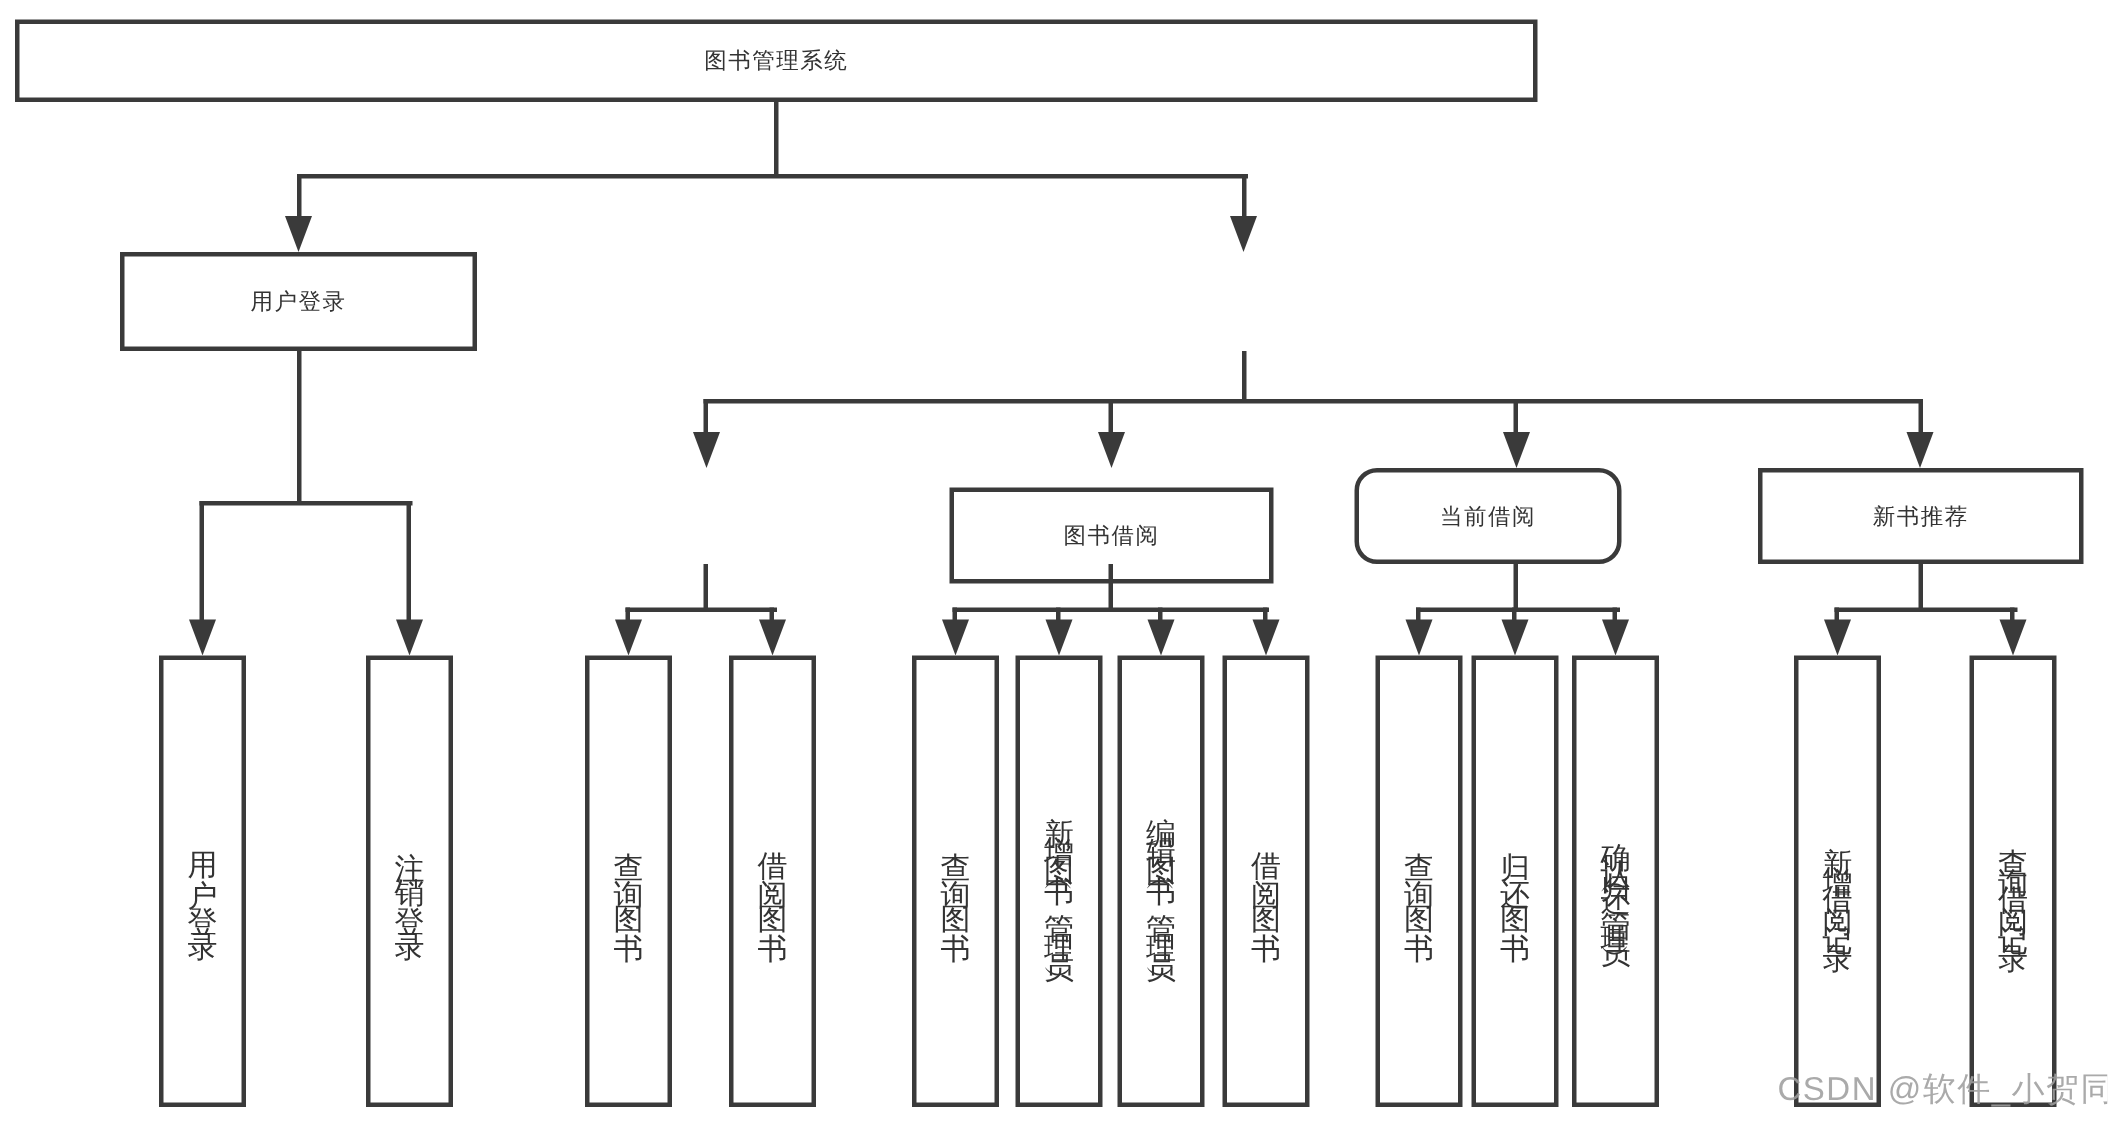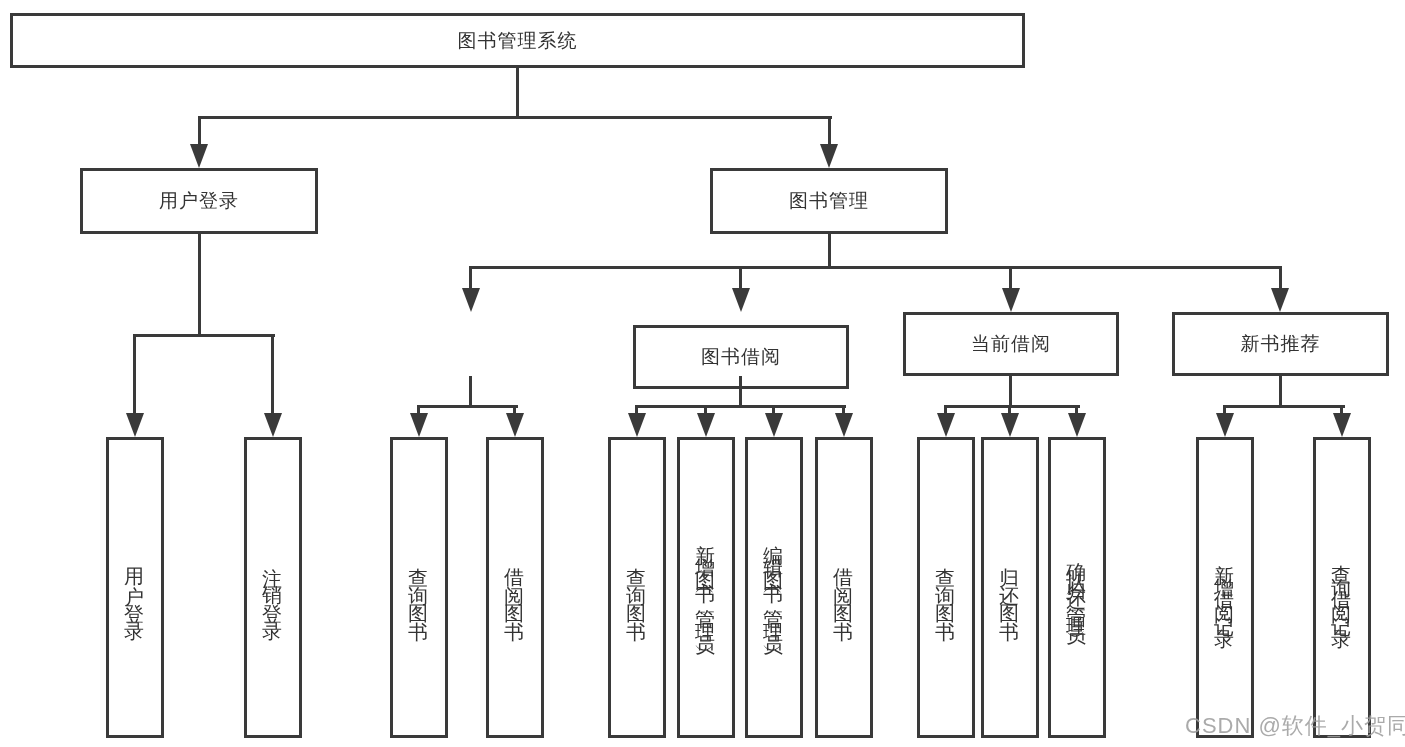--- a/index.html
+++ b/index.html
@@ -13,21 +13,21 @@
   }
   .box {
     position: absolute;
     box-sizing: border-box;
     border: 3px solid #3a3a3a;
     background: #ffffff;
     display: flex;
     align-items: center;
     justify-content: center;
     color: #333333;
-    font-size: 19px;
+    font-size: 15px;
     letter-spacing: 1px;
   }
   .vbox {
     writing-mode: vertical-rl;
     text-orientation: mixed;
     font-size: 20px;
     letter-spacing: 13px;
   }
   .sp-4 { letter-spacing: 18px; }
   .sp-6 { letter-spacing: 13px; }
@@ -62,42 +62,41 @@
   <div class="box" style="left:10px; top:13px; width:1015px; height:55px;">图书管理系统</div>
 
   <div class="line" style="left:516px; top:67px;  width:3px;  height:51px;"></div>
   <div class="line" style="left:198px; top:116px; width:634px; height:3px;"></div>
   <div class="line" style="left:198px; top:116px; width:3px;  height:32px;"></div>
   <div class="line" style="left:828px; top:116px; width:3px;  height:32px;"></div>
   <div class="arrow" style="left:190px; top:144px;"></div>
   <div class="arrow" style="left:820px; top:144px;"></div>
 
   <div class="box" style="left:80px; top:168px; width:238px; height:66px;">用户登录</div>
-  <div class="box" style="left:710px; top:168px; width:238px; height:66px;">图书管理</div>
 
   <div class="line" style="left:198px; top:234px; width:3px;   height:102px;"></div>
   <div class="line" style="left:133px; top:334px; width:142px; height:3px;"></div>
   <div class="line" style="left:133px; top:334px; width:3px;   height:82px;"></div>
   <div class="line" style="left:271px; top:334px; width:3px;   height:82px;"></div>
   <div class="arrow" style="left:126px; top:413px;"></div>
   <div class="arrow" style="left:264px; top:413px;"></div>
 
   <div class="line" style="left:828px; top:234px; width:3px;   height:34px;"></div>
   <div class="line" style="left:469px; top:266px; width:813px; height:3px;"></div>
   <div class="line" style="left:469px;  top:266px; width:3px; height:24px;"></div>
   <div class="line" style="left:739px;  top:266px; width:3px; height:24px;"></div>
   <div class="line" style="left:1009px; top:266px; width:3px; height:24px;"></div>
   <div class="line" style="left:1279px; top:266px; width:3px; height:24px;"></div>
   <div class="arrow" style="left:462px;  top:288px;"></div>
   <div class="arrow" style="left:732px;  top:288px;"></div>
   <div class="arrow" style="left:1002px; top:288px;"></div>
   <div class="arrow" style="left:1271px; top:288px;"></div>
 
   <div class="box" style="left:633px;  top:325px; width:216px; height:64px;">图书借阅</div>
-  <div class="box" style="left:903px;  top:312px; width:216px; height:64px;">当前借阅</div>
+  <div class="box" style="left:903px;  top:312px; width:178px; height:64px;border-radius:15px;">当前借阅</div>
   <div class="box" style="left:1172px; top:312px; width:217px; height:64px;">新书推荐</div>
 
   <div class="line" style="left:469px; top:376px; width:3px;   height:31px;"></div>
   <div class="line" style="left:417px; top:405px; width:101px; height:3px;"></div>
   <div class="line" style="left:417px; top:405px; width:3px;   height:12px;"></div>
   <div class="line" style="left:513px; top:405px; width:3px;   height:12px;"></div>
   <div class="arrow" style="left:410px; top:413px;"></div>
   <div class="arrow" style="left:506px; top:413px;"></div>
 
   <div class="line" style="left:739px; top:376px; width:3px;   height:31px;"></div>

